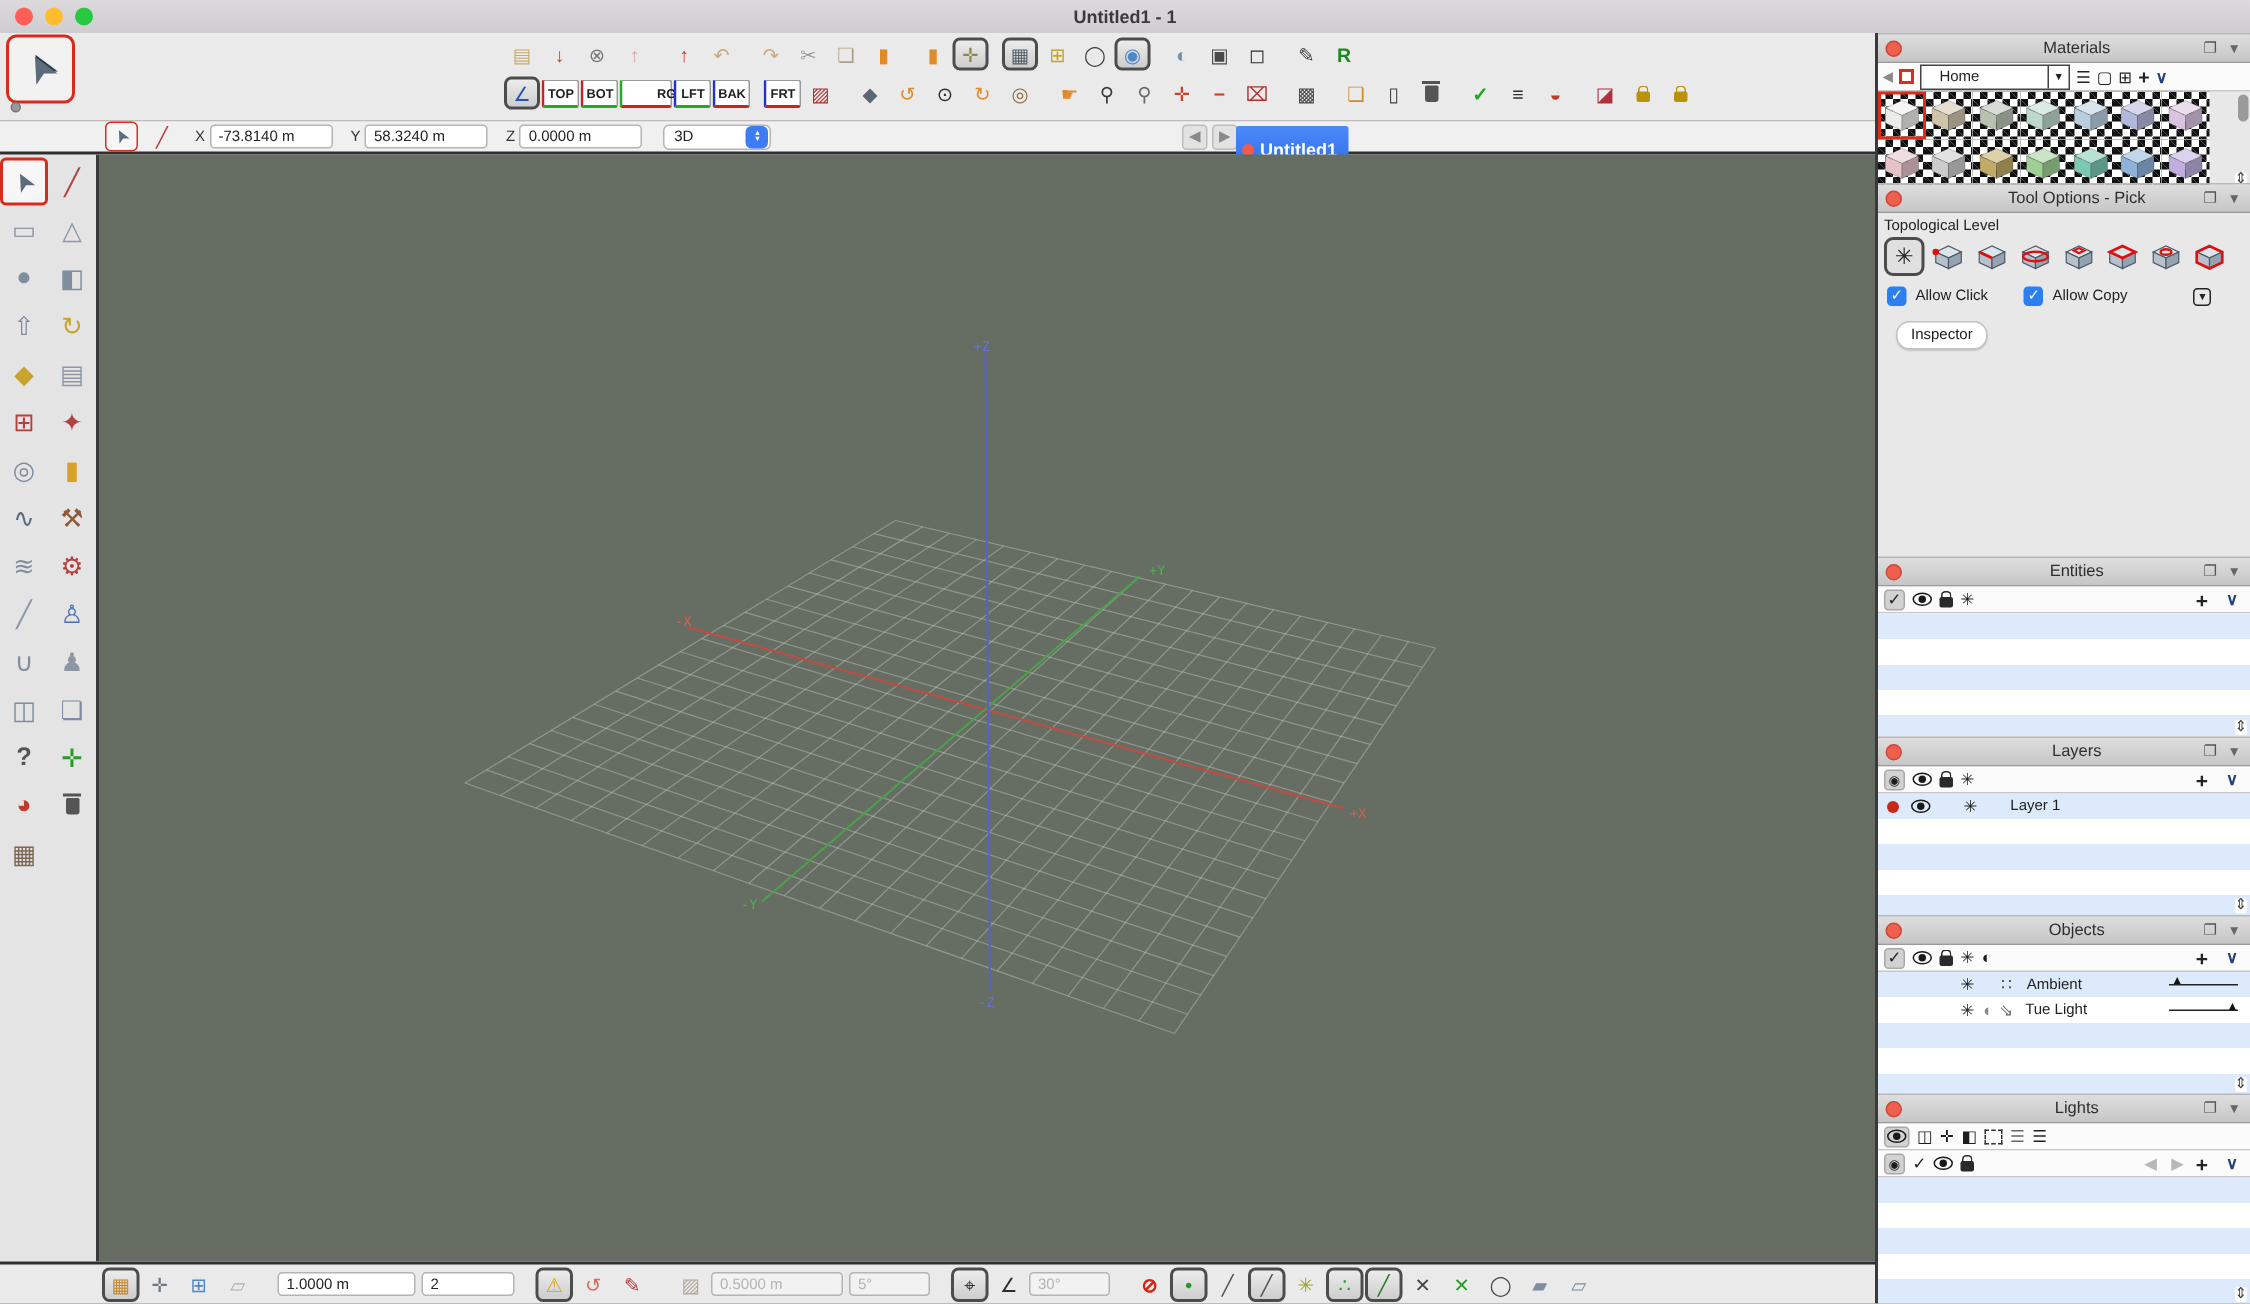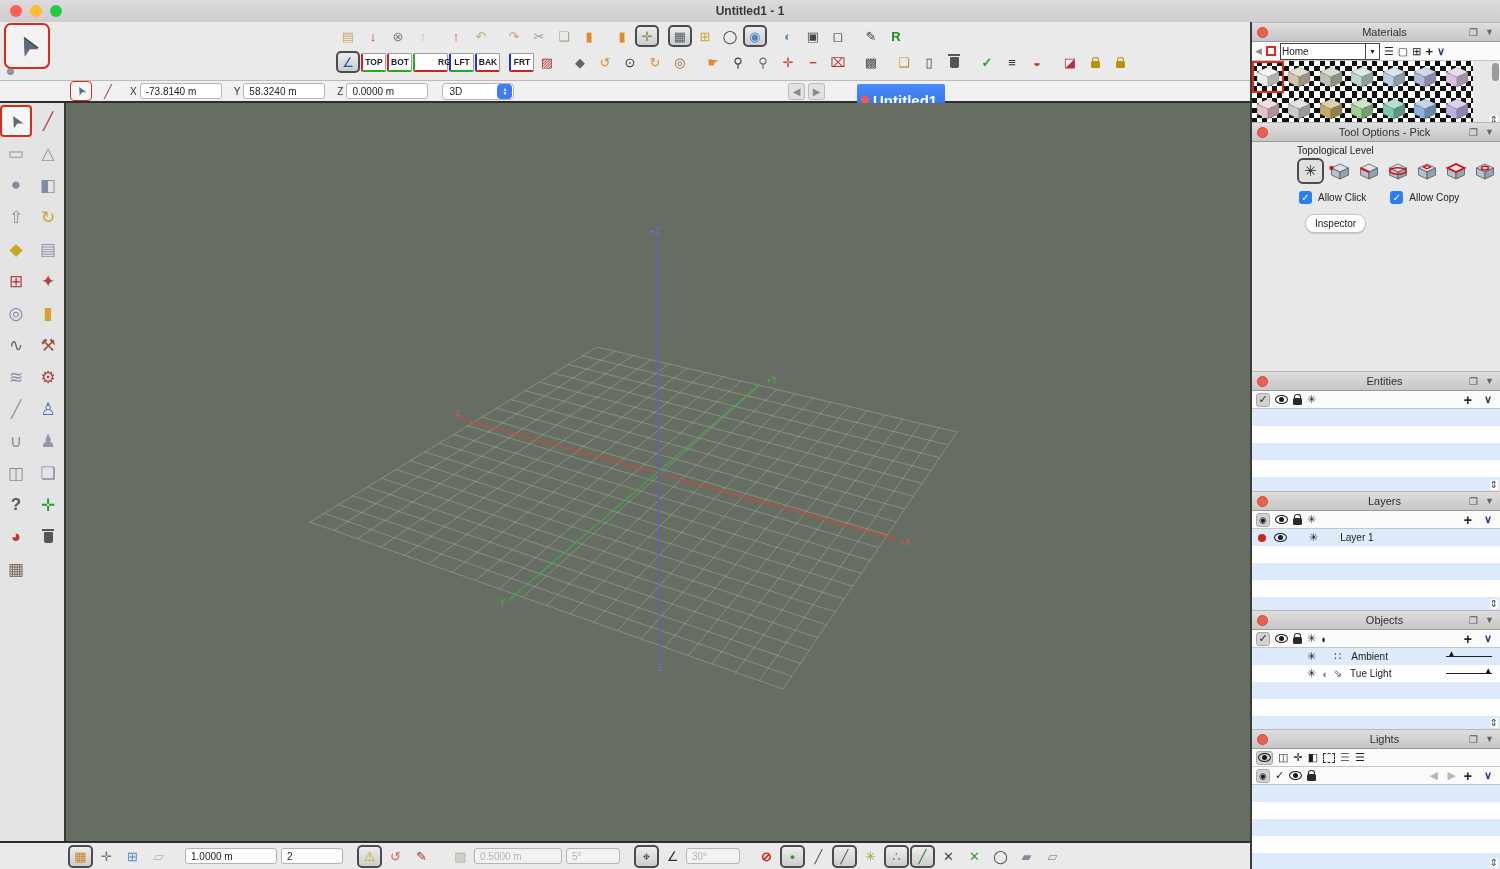--- a/index.html
+++ b/index.html
@@ -43,22 +43,22 @@
   .inp{height:16px;border:1px solid #b5b3b5;border-radius:3px;background:#fff;font-family:"Liberation Sans",sans-serif;
        font-size:10px;color:#222;padding:0 5px;box-sizing:border-box;}
   .inp.dis{color:#b3b3b3;background:#f3f2f3;}
   .sel3d{margin-left:14px;width:72px;height:17px;background:#fff;border:1px solid #b5b3b5;border-radius:4px;display:flex;
          align-items:center;justify-content:space-between;padding-left:6px;font-size:10px;box-sizing:border-box;}
   .stepper{width:15px;height:15px;background:#3e7bf4;border-radius:4px;color:#fff;font-size:5px;line-height:4.5px;
            display:flex;flex-direction:column;align-items:center;justify-content:center;margin-right:1px;}
   .navbtns{position:absolute;left:788px;display:flex;gap:3px;}
   .navb{width:15px;height:15px;background:#e3e2e3;border:1px solid #bdbbbd;border-radius:3px;color:#8a8a8a;font-size:10px;
         display:flex;align-items:center;justify-content:center;}
-  .doc-tab{position:absolute;left:857px;top:3px;height:32px;background:linear-gradient(#4a8af8,#2d6ae8);border-radius:2px;
-           color:#fff;font-size:15px;font-weight:bold;display:flex;align-items:center;padding:0 8px 0 4px;gap:4px;}
+  .doc-tab{position:absolute;left:824px;top:3px;height:32px;background:linear-gradient(#4a8af8,#2d6ae8);border-radius:2px;
+           color:#fff;font-size:12px;font-weight:bold;display:flex;align-items:center;padding:0 8px 0 4px;gap:4px;}
   .doc-tab .rd{width:8px;height:8px;border-radius:50%;background:#f25a4e;}
   
   .mid{flex:1;display:flex;min-height:0;}
   .left-tools{width:66px;background:#e5e4e5;border-right:2px solid #3a3a3a;box-sizing:border-box;padding-top:2px;
               display:grid;grid-template-columns:32px 32px;align-content:start;}
   .tool{width:32px;height:32px;display:flex;align-items:center;justify-content:center;box-sizing:border-box;}
   .tool .gl{font-size:17px;color:#7f8da0;}
   .tool.sel{border:2px solid #d92a1c;border-radius:4px;background:#f6f6f6;}
   .vp-wrap{flex:1;position:relative;background:#666e63;}
   .vp-wrap svg{position:absolute;left:0;top:0;}
@@ -87,31 +87,31 @@
   .css-lock{width:9px;height:7px;background:#2a2a2a;border-radius:1.5px;position:relative;display:inline-block;margin-top:4px;}
   .css-lock::before{content:'';position:absolute;left:1px;top:-4px;width:5px;height:4px;border:1.4px solid #2a2a2a;border-bottom:none;border-radius:3px 3px 0 0;}
   .css-lock.gold{background:#b8930a;}
   .css-lock.gold::before{border-color:#b8930a;}
   .css-trash{width:9px;height:11px;background:#555;border-radius:1px 1px 2px 2px;position:relative;display:inline-block;}
   .css-trash::before{content:'';position:absolute;left:-1.5px;top:-2.5px;width:12px;height:2px;background:#555;}
   .css-marquee{width:12px;height:10px;border:1.4px dashed #333;display:inline-block;box-sizing:border-box;}
   
   .mat-toolbar{height:18px;background:#fbfbfb;border-bottom:1px solid #c6c6c6;display:flex;align-items:center;gap:4px;padding:0 3px;flex:none;}
   .mat-sel{width:100px;height:17px;border:1px solid #444;background:#fff;display:flex;align-items:center;
-           justify-content:space-between;font-size:10px;padding-left:1px;box-sizing:border-box;}
+           justify-content:space-between;font-size:10px;padding-left:12px;box-sizing:border-box;}
   .mat-sel .dd{width:13px;height:100%;border-left:1px solid #444;display:flex;align-items:center;justify-content:center;font-size:7px;}
   .redbox{width:10px;height:10px;background:#fff;border:2px solid #e02a1a;box-sizing:border-box;}
   .sw-grid{flex:1;display:grid;grid-template-columns:repeat(7,31.5px);grid-auto-rows:32px;padding-right:10px;position:relative;}
   .sw{background-image:linear-gradient(45deg,#111 25%,transparent 25%,transparent 75%,#111 75%),
                        linear-gradient(45deg,#111 25%,#fff 25%,#fff 75%,#111 75%);
       background-size:10px 10px;background-position:0 0,5px 5px;display:flex;align-items:center;justify-content:center;}
   .sw.sel{outline:2.5px solid #e02a1a;outline-offset:-2px;z-index:2;}
   .scrollpill{position:absolute;right:1px;top:2px;width:7px;height:18px;border-radius:4px;background:#9a9a9a;}
   
-  .to-body{flex:1;background:#e9e8e9;position:relative;font-size:10px;margin-left:41px;}
+  .to-body{flex:1;background:#e9e8e9;position:relative;font-size:10px;}
   .topo-row{display:flex;gap:2px;position:absolute;left:4px;top:16px;}
   .topo{width:27px;height:26px;display:flex;align-items:center;justify-content:center;border-radius:6px;box-sizing:border-box;}
   .topo.sel{border:2px solid #4c4c4c;background:#e0e0e0;}
   .cb{width:13px;height:13px;background:#2d7ff0;border-radius:3px;color:#fff;font-size:10px;line-height:13px;text-align:center;display:inline-block;}
   .cbrow{position:absolute;top:49px;left:6px;display:flex;align-items:center;gap:6px;width:238px;}
   .menu-sq{width:12px;height:12px;border:1.5px solid #222;border-radius:3px;font-size:7px;line-height:11px;text-align:center;box-sizing:border-box;}
   .inspector{position:absolute;left:12px;top:72px;height:17px;background:#fff;border:1px solid #c2c2c2;border-radius:9px;
              font-size:10px;display:flex;align-items:center;padding:0 9px;box-shadow:0 1px 1px rgba(0,0,0,.15);}
   
   .lrow{position:absolute;left:0;width:100%;height:17px;display:flex;align-items:center;font-size:10px;}

